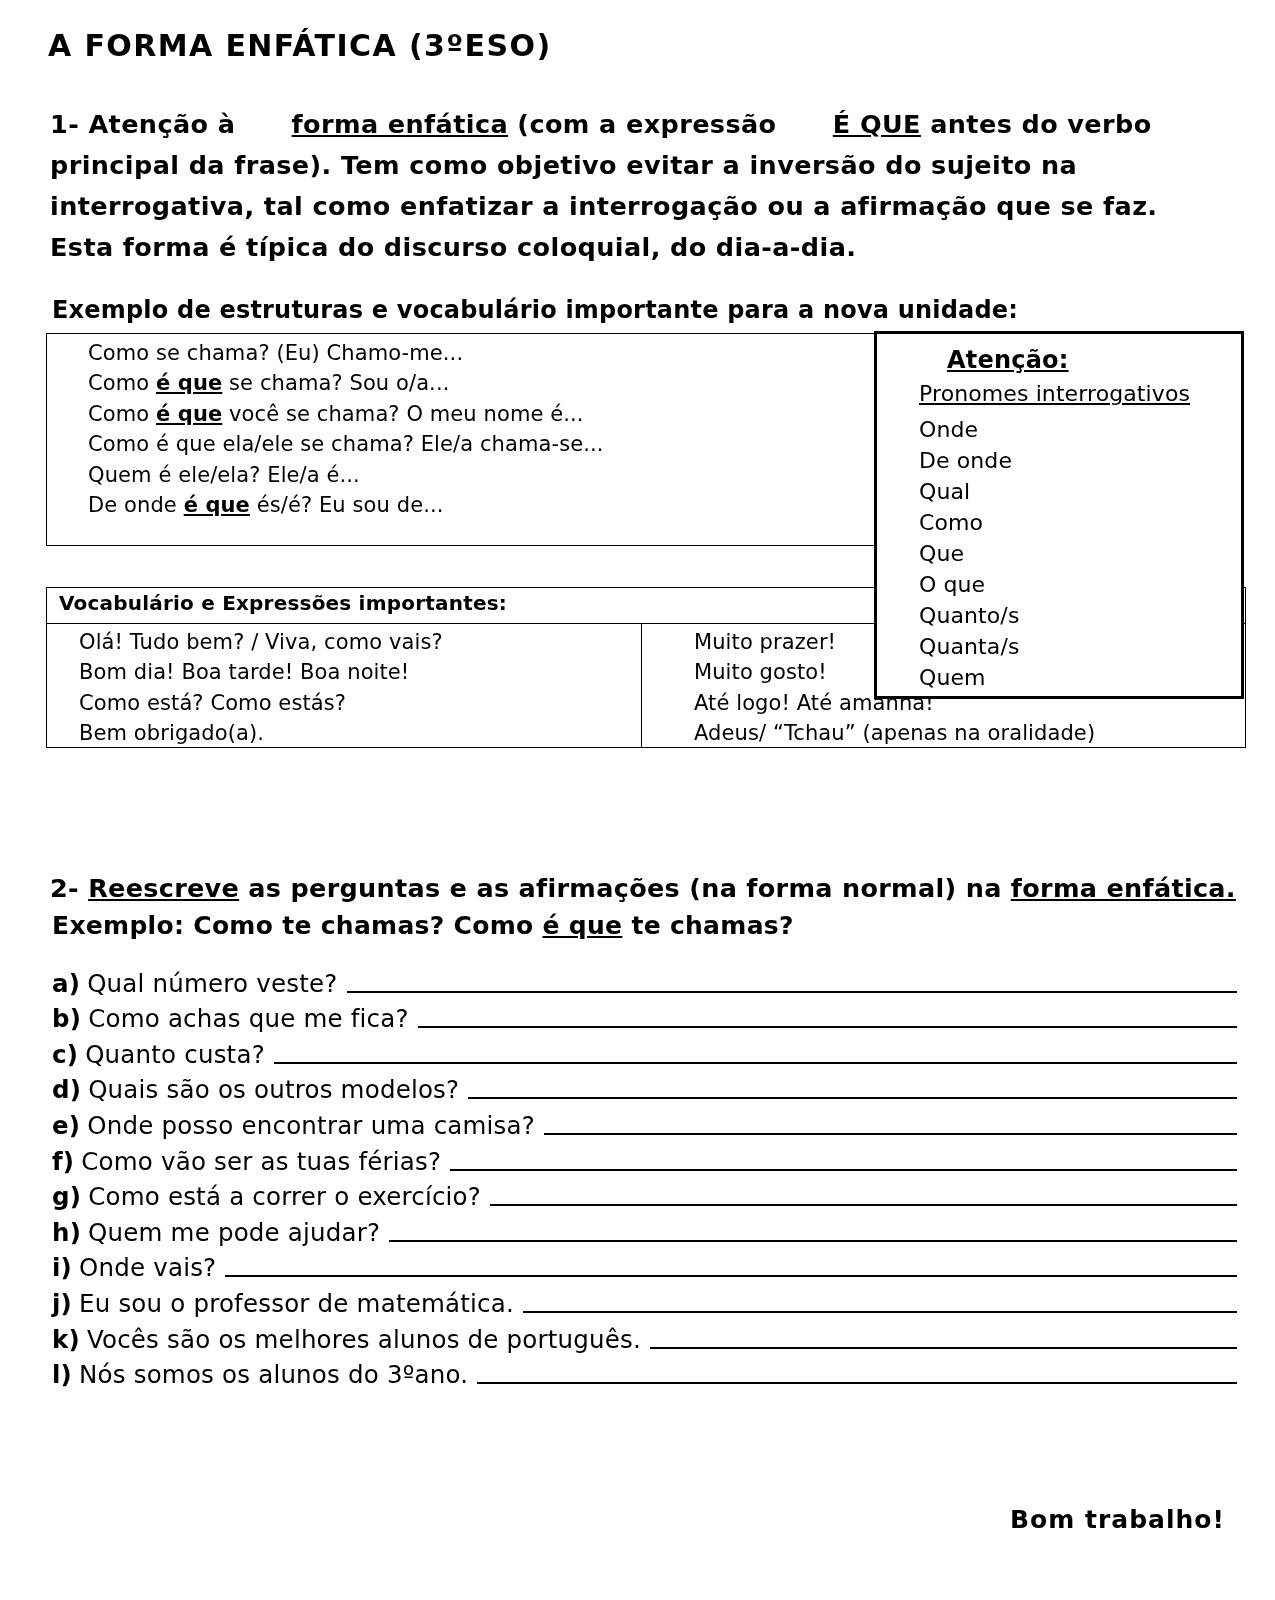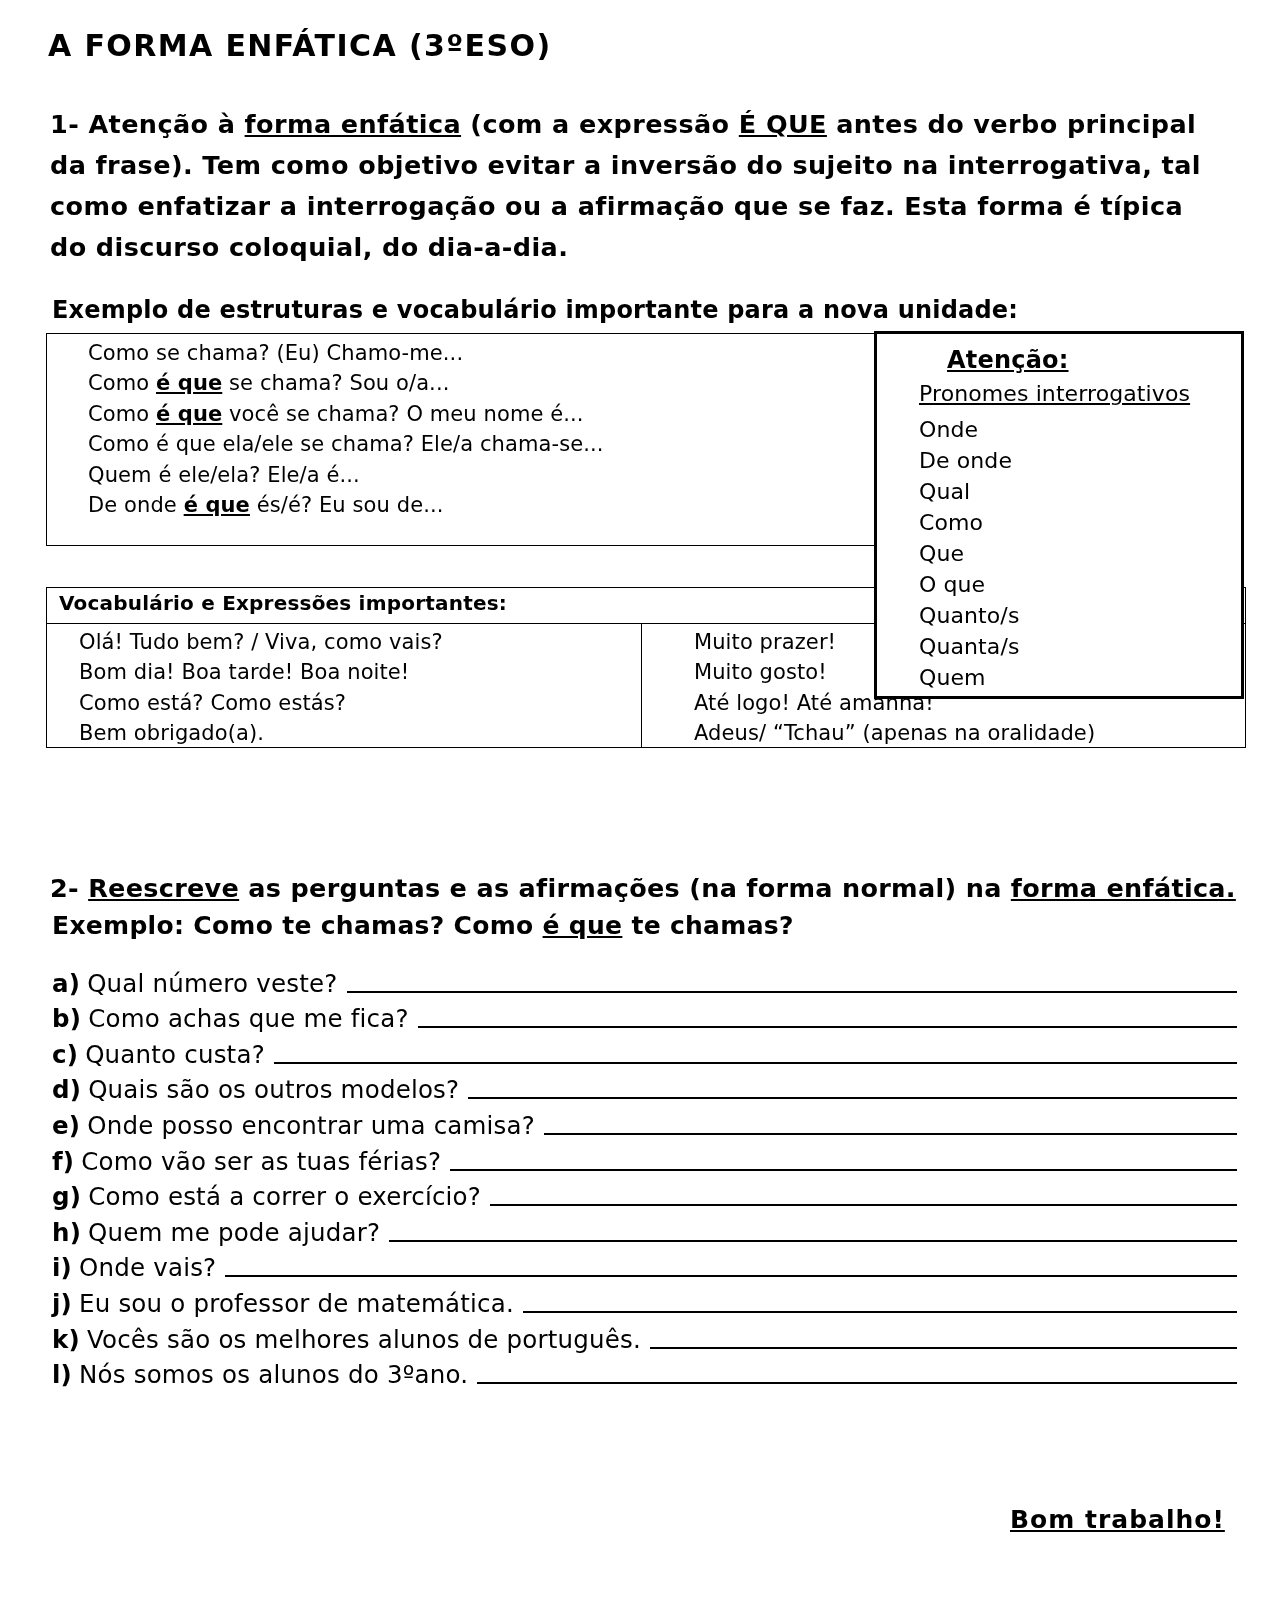--- a/index.html
+++ b/index.html
@@ -40,21 +40,21 @@
     position: absolute;
     left: 42px;
     top: 104px;
     width: 1155px;
     font-size: 25.5px;
     font-weight: 600;
     line-height: 41px;
     letter-spacing: 0.4px;
     text-align: left;
   }
-  .intro .u { text-decoration: underline; }
+  .intro .u { text-decoration: underline; margin-left: 47px; }
 
   
   .examples-heading {
     position: absolute;
     left: 44px;
     top: 296px;
     font-size: 24px;
     font-weight: 700;
     letter-spacing: 0.2px;
     white-space: nowrap;
@@ -245,21 +245,20 @@
 
   
   .footer-note {
     position: absolute;
     left: 1002px;
     top: 1505px;
     font-size: 25px;
     font-weight: 700;
     letter-spacing: 1px;
     white-space: nowrap;
-    text-decoration: underline;
   }
 </style>
 </head>
 <body>
 
 <div class="page">
 
   <div class="doc-title">A FORMA ENFÁTICA (3ºESO)</div>
 
   <div class="intro">

